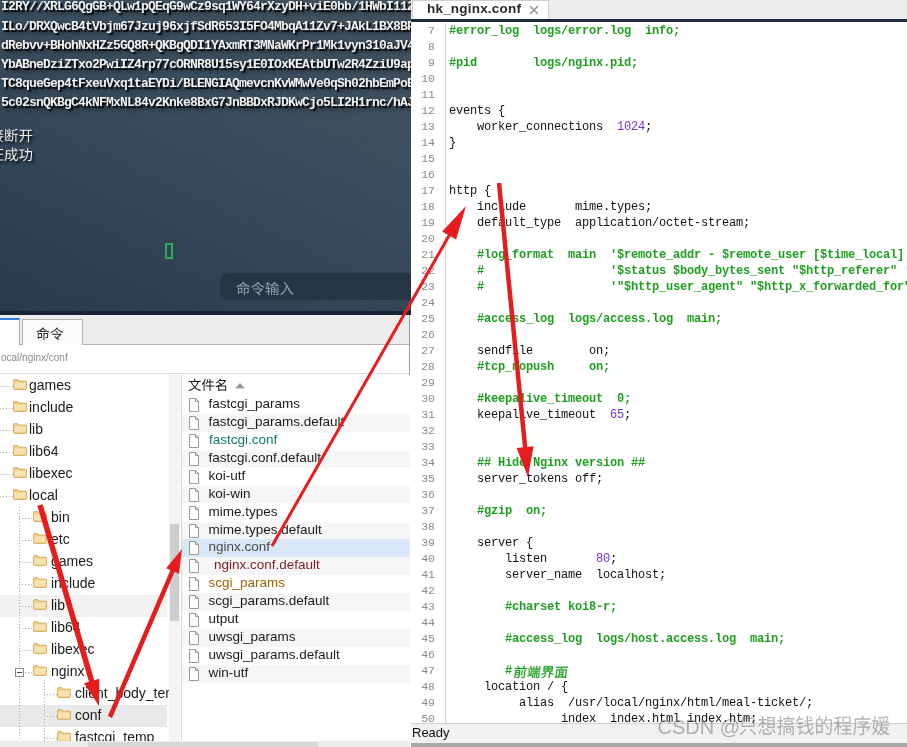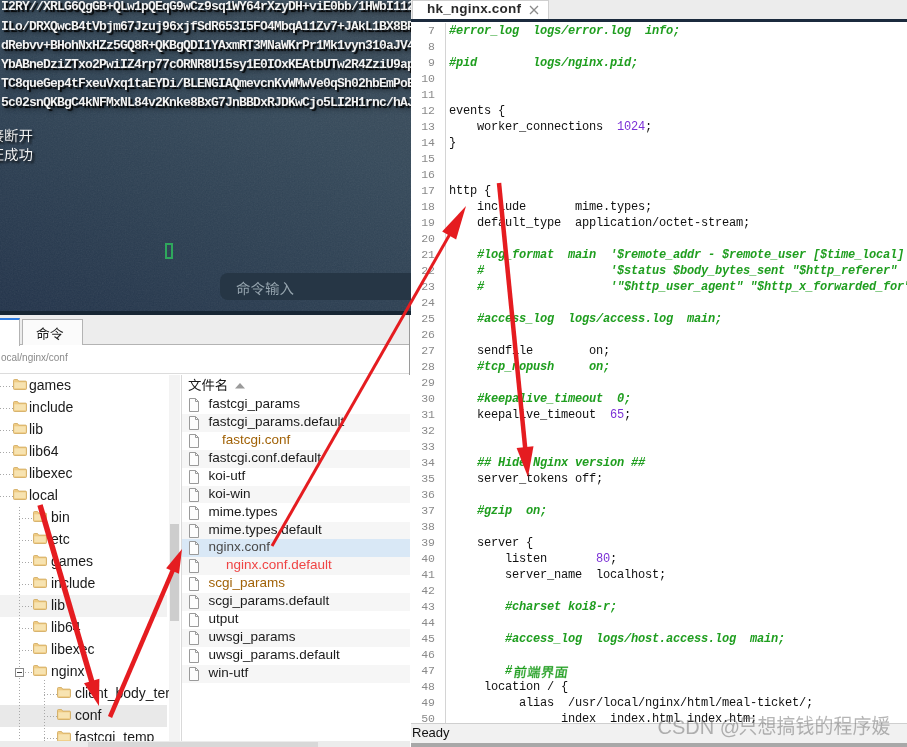--- a/index.html
+++ b/index.html
@@ -1,20 +1,20 @@
 <!DOCTYPE html>
 <html><head><meta charset="utf-8"><style>
 *{margin:0;padding:0;box-sizing:border-box}
 html,body{width:907px;height:747px;overflow:hidden;background:#fff;font-family:"Liberation Sans",sans-serif}
 pre{font-family:"Liberation Mono",monospace;margin:0}
 .doth{position:absolute;height:1px;background-image:repeating-linear-gradient(90deg,#a8a8a8 0 1px,transparent 1px 3px)}
 .dotv{position:absolute;width:1px;background-image:repeating-linear-gradient(180deg,#a8a8a8 0 1px,transparent 1px 3px)}
 .tl{position:absolute;font-size:14px;color:#1a1a1a;white-space:nowrap}
 .fl{position:absolute;font-size:13.5px;white-space:nowrap}
-.c{color:#1f9e1f;font-style:italic;font-weight:bold}
+.c{color:#1f9e1f;font-weight:bold}
 .n{color:#7b30d6}
 </style></head><body>
 
 <div id="term" style="position:absolute;left:0;top:0;width:411px;height:311px;overflow:hidden;background:linear-gradient(205deg,#3c4d5b 0%,#35495a 35%,#2c3f52 65%,#22334a 100%)">
 <svg style="position:absolute;left:0;top:0" width="411" height="311">
       <filter id="nz">
         <feTurbulence type="fractalNoise" baseFrequency="0.75" numOctaves="2" stitchTiles="stitch"></feTurbulence>
         <feColorMatrix type="saturate" values="0"></feColorMatrix>
         <feComponentTransfer>
           <feFuncA type="linear" slope="0.10" intercept="0"></feFuncA>
@@ -195,21 +195,21 @@
 <div style="position:absolute;left:6px;top:415.9px"><svg width="12" height="14" viewBox="0 0 12 14">
           <path d="M1.5 0.5 h6 l3 3 v10 h-9 z" fill="#fdfdfd" stroke="#9a9a9a"></path>
           <path d="M7.5 0.5 v3 h3" fill="none" stroke="#9a9a9a"></path>
         </svg></div>
 <div class="fl" style="left:26.5px;top:413.9px;color:#1a1a1a">fastcgi_params.default</div>
 <div style="position:absolute;left:0;top:431.9px;width:229px;height:17.9px;background:#ffffff"></div>
 <div style="position:absolute;left:6px;top:433.9px"><svg width="12" height="14" viewBox="0 0 12 14">
           <path d="M1.5 0.5 h6 l3 3 v10 h-9 z" fill="#fdfdfd" stroke="#9a9a9a"></path>
           <path d="M7.5 0.5 v3 h3" fill="none" stroke="#9a9a9a"></path>
         </svg></div>
-<div class="fl" style="left:40px;top:431.9px;color:#a16207">fastcgi.conf</div>
+<div class="fl" style="left:27px;top:431.9px;color:#0f766e">fastcgi.conf</div>
 <div style="position:absolute;left:0;top:449.8px;width:229px;height:17.9px;background:#f6f6f6"></div>
 <div style="position:absolute;left:6px;top:451.8px"><svg width="12" height="14" viewBox="0 0 12 14">
           <path d="M1.5 0.5 h6 l3 3 v10 h-9 z" fill="#fdfdfd" stroke="#9a9a9a"></path>
           <path d="M7.5 0.5 v3 h3" fill="none" stroke="#9a9a9a"></path>
         </svg></div>
 <div class="fl" style="left:26.5px;top:449.8px;color:#1a1a1a">fastcgi.conf.default</div>
 <div style="position:absolute;left:0;top:467.7px;width:229px;height:17.9px;background:#ffffff"></div>
 <div style="position:absolute;left:6px;top:469.7px"><svg width="12" height="14" viewBox="0 0 12 14">
           <path d="M1.5 0.5 h6 l3 3 v10 h-9 z" fill="#fdfdfd" stroke="#9a9a9a"></path>
           <path d="M7.5 0.5 v3 h3" fill="none" stroke="#9a9a9a"></path>
@@ -237,21 +237,21 @@
 <div style="position:absolute;left:6px;top:541.4px"><svg width="12" height="14" viewBox="0 0 12 14">
           <path d="M1.5 0.5 h6 l3 3 v10 h-9 z" fill="#fdfdfd" stroke="#9a9a9a"></path>
           <path d="M7.5 0.5 v3 h3" fill="none" stroke="#9a9a9a"></path>
         </svg></div>
 <div class="fl" style="left:26.5px;top:539.4px;color:#4a4a4a">nginx.conf</div>
 <div style="position:absolute;left:0;top:557.4px;width:229px;height:17.9px;background:#f6f6f6"></div>
 <div style="position:absolute;left:6px;top:559.4px"><svg width="12" height="14" viewBox="0 0 12 14">
           <path d="M1.5 0.5 h6 l3 3 v10 h-9 z" fill="#fdfdfd" stroke="#9a9a9a"></path>
           <path d="M7.5 0.5 v3 h3" fill="none" stroke="#9a9a9a"></path>
         </svg></div>
-<div class="fl" style="left:44px;top:557.4px;color:#ef4444">nginx.conf.default</div>
+<div class="fl" style="left:32px;top:557.4px;color:#7f1d1d">nginx.conf.default</div>
 <div style="position:absolute;left:0;top:575.3px;width:229px;height:17.9px;background:#ffffff"></div>
 <div style="position:absolute;left:6px;top:577.3px"><svg width="12" height="14" viewBox="0 0 12 14">
           <path d="M1.5 0.5 h6 l3 3 v10 h-9 z" fill="#fdfdfd" stroke="#9a9a9a"></path>
           <path d="M7.5 0.5 v3 h3" fill="none" stroke="#9a9a9a"></path>
         </svg></div>
 <div class="fl" style="left:26.5px;top:575.3px;color:#a16207">scgi_params</div>
 <div style="position:absolute;left:0;top:593.2px;width:229px;height:17.9px;background:#f6f6f6"></div>
 <div style="position:absolute;left:6px;top:595.2px"><svg width="12" height="14" viewBox="0 0 12 14">
           <path d="M1.5 0.5 h6 l3 3 v10 h-9 z" fill="#fdfdfd" stroke="#9a9a9a"></path>
           <path d="M7.5 0.5 v3 h3" fill="none" stroke="#9a9a9a"></path>

